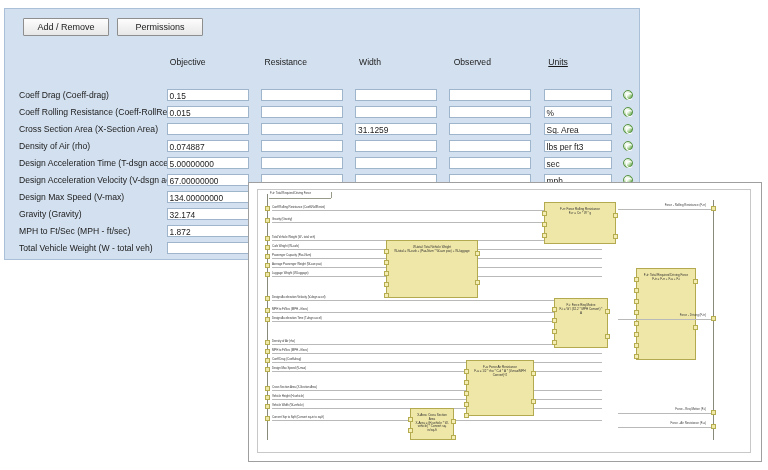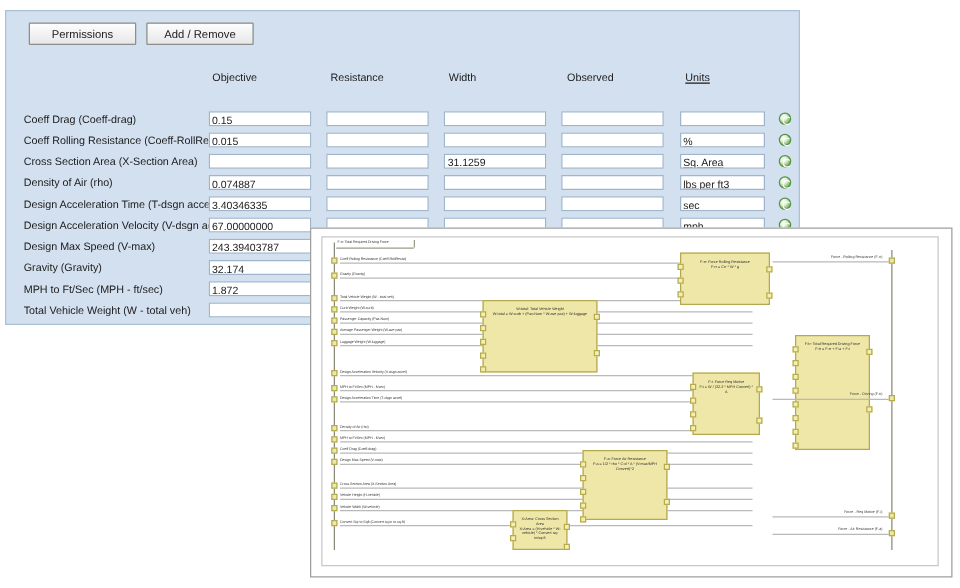--- a/index.html
+++ b/index.html
@@ -30,21 +30,21 @@
   .lbl{width:166px;padding-left:14px;box-sizing:border-box;font-size:8.6px;
        white-space:nowrap;overflow:hidden;}
   .hdr-lbl{width:166px;}
   .cell{width:95px;margin-right:2px;}
   .cell.units{width:68px;text-decoration:underline;}
   .hdr{font-size:8.6px;color:#1b1b1b;padding-left:3px;}
   .frow{height:17px;}
   .inp{height:12px;background:#ffffff;border:1px solid #9eb5cb;box-sizing:border-box;
        font-size:8.4px;color:#1b1b1b;padding:0 2px;line-height:12px;
        white-space:nowrap;overflow:hidden;}
-  .cell.wide .inp{width:82px;}
+  .cell.wide .inp{width:82px;text-decoration:underline;}
   .icon-cell{width:22px;display:flex;align-items:center;justify-content:center;
        margin-left:4px;}
   .sync{width:10px;height:10px;border-radius:50%;
        background:radial-gradient(circle at 35% 32%,#ffffff 0%,#dff0d6 35%,#6fae54 78%,#4d8c39 100%);
        border:1px solid #579243;box-sizing:border-box;position:relative;}
   .sync:after{content:"";position:absolute;left:2px;top:2px;width:5px;height:5px;
        border:1px solid #ffffff;border-radius:50%;border-right-color:transparent;}
 
   
   #diagram{position:absolute;left:248px;top:182px;width:514px;height:280px;
@@ -71,22 +71,22 @@
   .bport{position:absolute;width:5px;height:5px;background:#f4eeb4;
       border:1px solid #b5ab4f;box-sizing:border-box;}
 </style>
 </head>
 <body>
 
 <div id="prop-window">
 
 
   <div id="toolbar">
+    <div class="tb-btn">Add / Remove</div>
     <div class="tb-btn">Permissions</div>
-    <div class="tb-btn">Add / Remove</div>
   </div>
 
   <div id="grid">
     <div class="hdr-row">
       <div class="hdr-lbl"></div>
       <div class="cell">
           <div class="hdr">Objective</div>
         </div>
       <div class="cell">
           <div class="hdr">Resistance</div>
@@ -183,21 +183,21 @@
           <div class="cell units">
             <div class="inp" style="width:68px">lbs per ft3</div>
           </div>
           <div class="icon-cell">
             <span class="sync"></span>
           </div>
         </div>
         <div class="frow">
           <div class="lbl">Design Acceleration Time (T-dsgn accel)</div>
           <div class="cell wide">
-            <div class="inp">3.40346335</div>
+            <div class="inp">5.00000000</div>
           </div>
           <div class="cell wide">
             <div class="inp"></div>
           </div>
           <div class="cell wide">
             <div class="inp"></div>
           </div>
           <div class="cell wide">
             <div class="inp"></div>
           </div>
@@ -225,21 +225,21 @@
           <div class="cell units">
             <div class="inp" style="width:68px">mph</div>
           </div>
           <div class="icon-cell">
             <span class="sync"></span>
           </div>
         </div>
         <div class="frow">
           <div class="lbl">Design Max Speed (V-max)</div>
           <div class="cell wide">
-            <div class="inp">243.39403787</div>
+            <div class="inp">134.00000000</div>
           </div>
           <div class="cell wide">
             <div class="inp"></div>
           </div>
           <div class="cell wide">
             <div class="inp"></div>
           </div>
           <div class="cell wide">
             <div class="inp"></div>
           </div>

